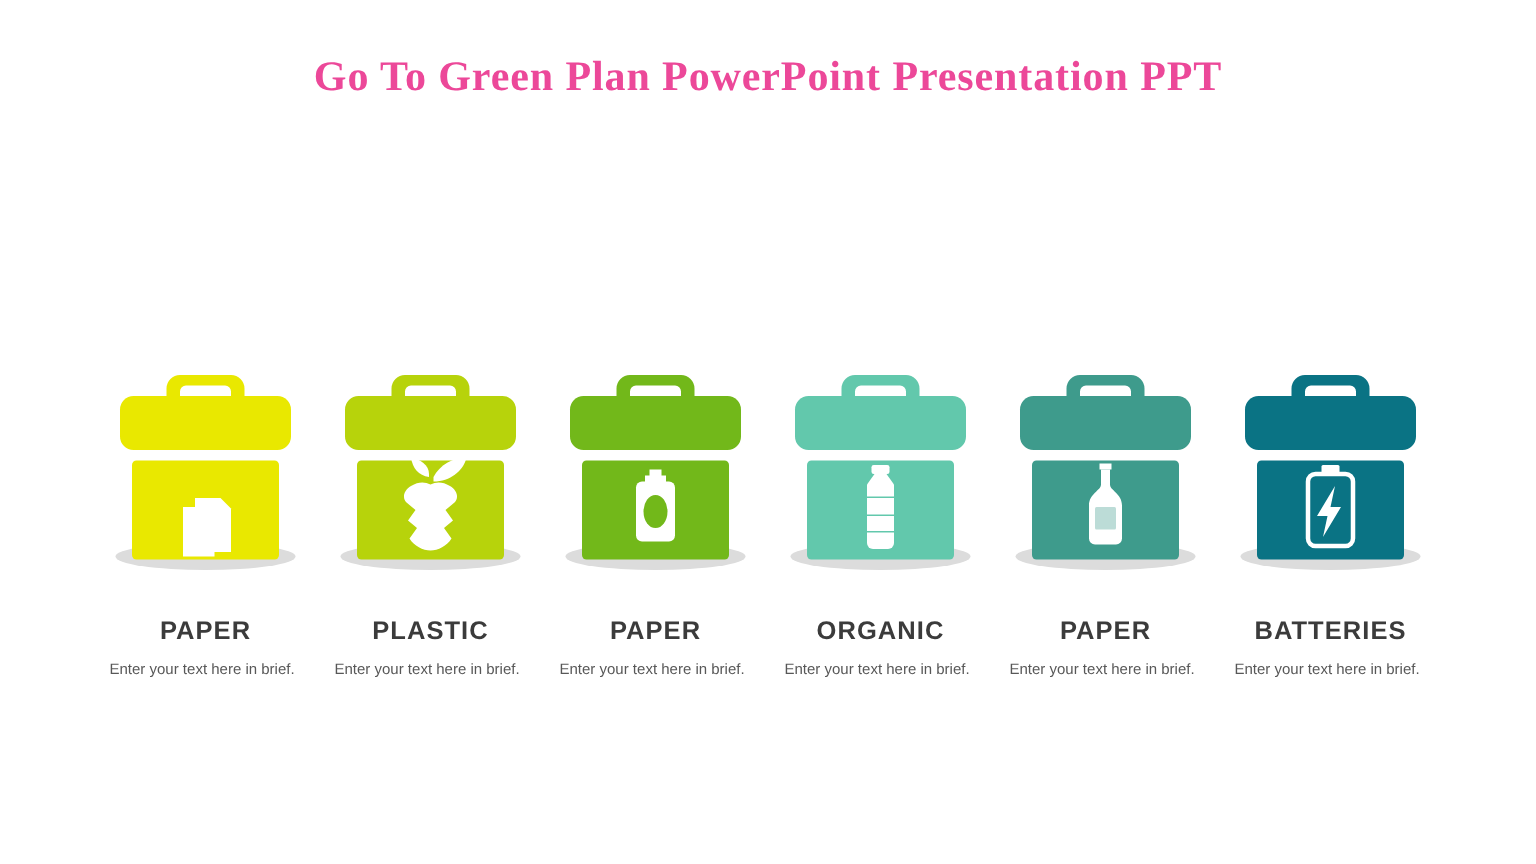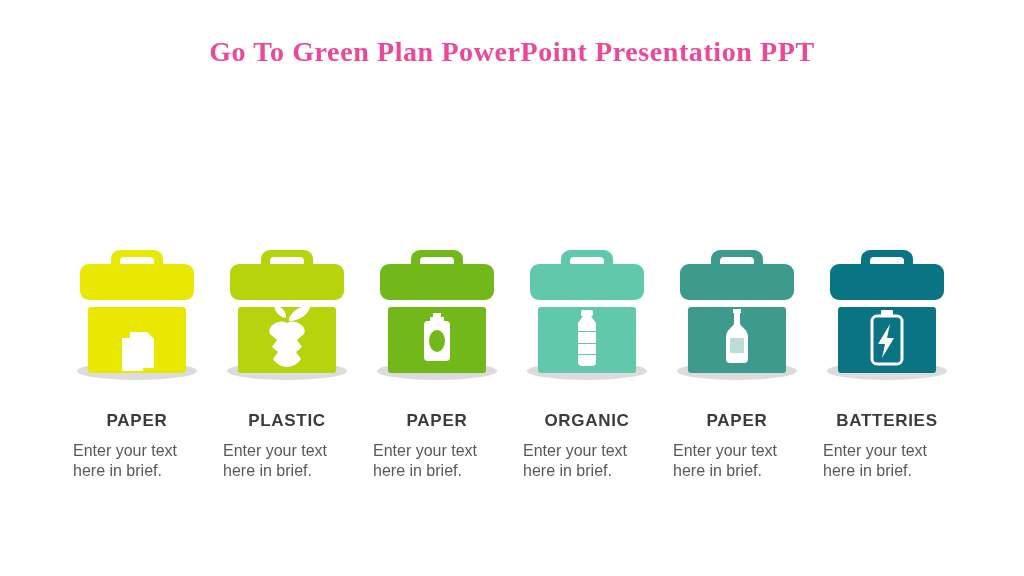--- a/index.html
+++ b/index.html
@@ -64,21 +64,21 @@
     font-weight: bold;
     font-size: 17px;
     letter-spacing: 0.7px;
     color: #3b3b3b;
     text-align: center;
     white-space: nowrap;
   }
   .bin-desc {
     margin-top: 10px;
     font-family: "Liberation Sans", sans-serif;
-    font-size: 16px;
+    font-size: 10px;
     line-height: 1.22;
     color: #585858;
     text-align: left;
     width: 128px;
     align-self: flex-start;
     margin-left: 11px;
   }
 </style>
 </head>
 <body>

